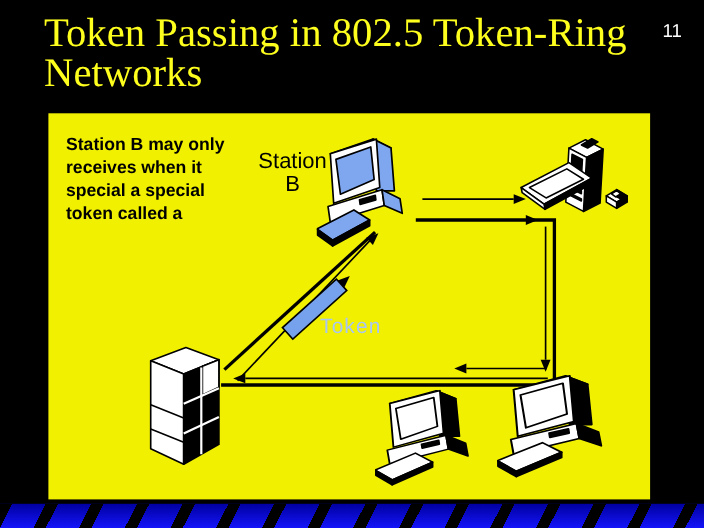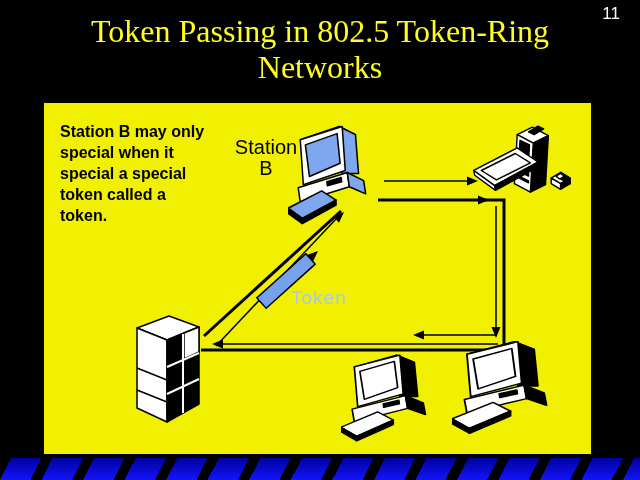--- a/index.html
+++ b/index.html
@@ -1,21 +1,21 @@
 <!DOCTYPE html>
 <html><head>
 <meta charset="utf-8">
 <style>
   html,body{margin:0;padding:0;background:#222;}
   .stage{position:relative;width:640px;height:480px;background:#000;overflow:hidden;
          font-family:"Liberation Sans",sans-serif;}
-  .title{position:absolute;left:40px;top:13px;width:560px;text-align:center;
-         font-family:"Liberation Serif",serif;font-size:32px;line-height:36px;
+  .title{position:absolute;left:40px;top:13px;width:560px;
+         font-family:"Liberation Serif",serif;font-size:37px;line-height:36px;
          color:#ffff1e;}
-  .pagenum{position:absolute;right:20px;top:4px;color:#ffffff;font-size:17px;}
+  .pagenum{position:absolute;right:20px;top:19px;color:#ffffff;font-size:17px;}
   .panel{position:absolute;left:44px;top:103px;width:547px;height:351px;
          background:#f0f000;z-index:1;}
   .annotation{position:absolute;left:60px;top:121px;z-index:5;color:#000;
               font-size:16px;line-height:21px;}
   .annotation div{white-space:nowrap;font-weight:bold;}
   .station-label{position:absolute;left:230px;top:137px;width:72px;z-index:5;
                  text-align:center;color:#000;font-size:20px;line-height:21px;}
   .token-label{position:absolute;left:291px;top:287px;z-index:5;color:#a9c7f2;
                font-size:19px;letter-spacing:1px;}
   .ring{position:absolute;left:0;top:0;z-index:2;}
@@ -141,23 +141,22 @@
       <polygon points="58,54 74,62 76,75 60,68" fill="#000"></polygon>
       <polygon points="38,63 52,59 52.5,63 38.5,67" fill="#000"></polygon>
       <polygon points="0,89 33,72 47,81 14,99" fill="#fff"></polygon>
       <polygon points="14,99 47,81 47,86 14,104" fill="#000"></polygon>
       <polygon points="0,89 14,99 14,104 0,94" fill="#000"></polygon>
     </g>
   </svg>
 
   <div class="annotation">
     <div>Station B may only</div>
-    <div>special when it</div>
+    <div>receives when it</div>
     <div>special a special</div>
     <div>token called a</div>
-    <div>token.</div>
   </div>
 
   <div class="station-label">Station B</div>
   <div class="token-label">Token</div>
 
   <div class="footer-band"></div>
 </div>
 
 </body></html>

